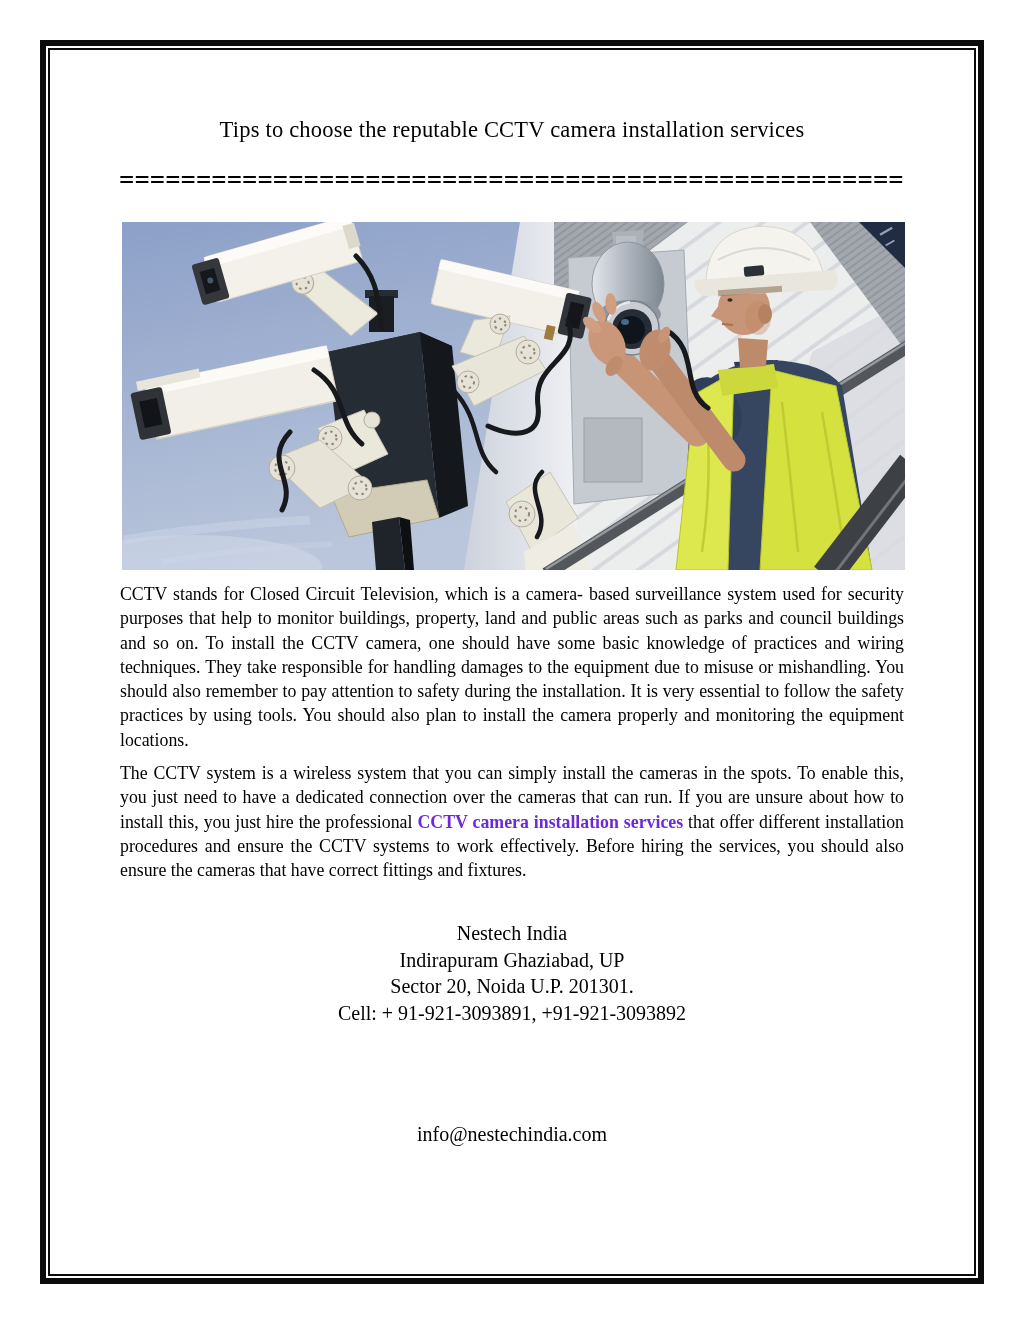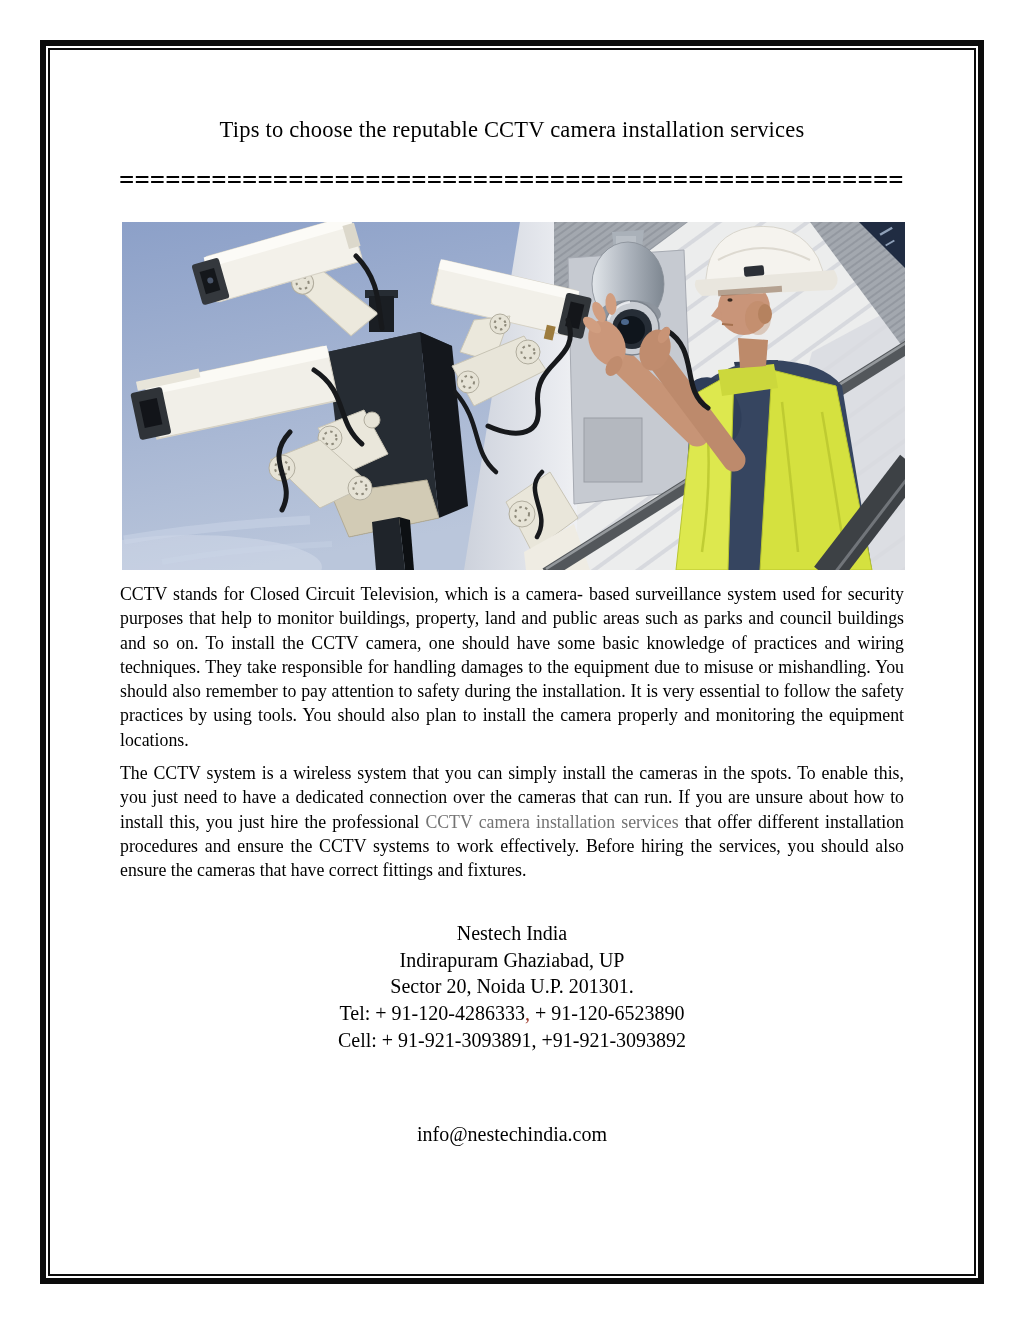--- a/index.html
+++ b/index.html
@@ -11,21 +11,21 @@
   .title { position:absolute; left:120px; top:114px; width:784px; text-align:center;
            font-size:22.5px; line-height:32px; font-weight:normal; letter-spacing:0.2px; }
   .separator { position:absolute; left:119px; top:163px; width:786px; font-size:27px; line-height:34px;
                font-weight:bold; white-space:nowrap; overflow:hidden; }
   .photo { position:absolute; left:122px; top:222px; width:783px; height:348px; }
   .photo svg { display:block; width:100%; height:100%; }
   .para { position:absolute; left:120px; width:784px; text-align:justify;
           font-size:17.8px; line-height:24.3px; }
   .para1 { top:574px;margin-top:8px; }
   .para2 { top:761px; }
-  .link { color:#737373; font-weight:normal; }
+  .link { color:#6d28d9; font-weight:bold; }
   .contact { position:absolute; left:120px; top:920px; width:784px; text-align:center;
              font-size:20px; line-height:26.7px; }
   .tel-comma { color:#9a3324; }
   .email { position:absolute; left:120px; top:1123px; width:784px; text-align:center; font-size:20px; }
 </style>
 </head>
 <body>
 
 <div class="frame">
   <div class="frame-inner"></div>
@@ -223,17 +223,16 @@
 </div>
 
 <div class="para para2">
   <span>The CCTV system is a wireless system that you can simply install the cameras in the spots. To enable this, you just need to have a dedicated connection over the cameras that can run. If you are unsure about how to install this, you just hire the professional </span><span class="link">CCTV camera installation services</span><span> that offer different installation procedures and ensure the CCTV systems to work effectively. Before hiring the services, you should also ensure the cameras that have correct fittings and fixtures.</span>
 </div>
 
 <div class="contact">
   <div>Nestech India</div>
   <div>Indirapuram Ghaziabad, UP</div>
   <div>Sector 20, Noida U.P. 201301.</div>
-  <div><span>Tel: + 91-120-4286333</span><span class="tel-comma">,</span><span> + 91-120-6523890</span></div>
   <div>Cell: + 91-921-3093891, +91-921-3093892</div>
 </div>
 
 <div class="email">info@nestechindia.com</div>
 
 </body></html>

